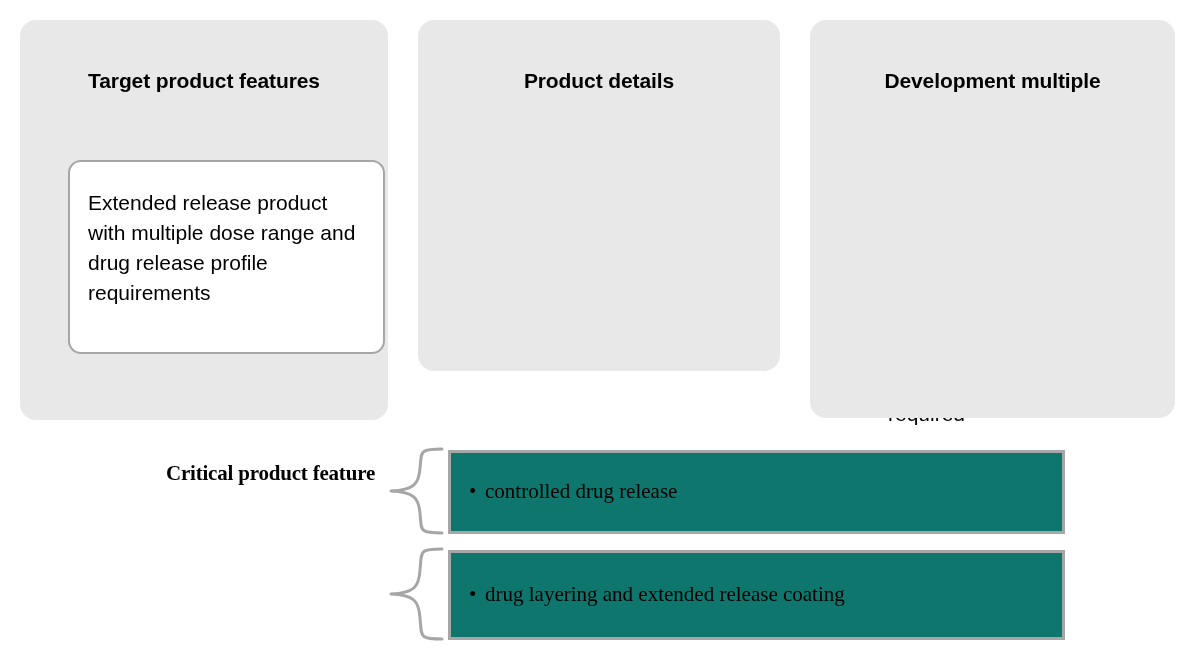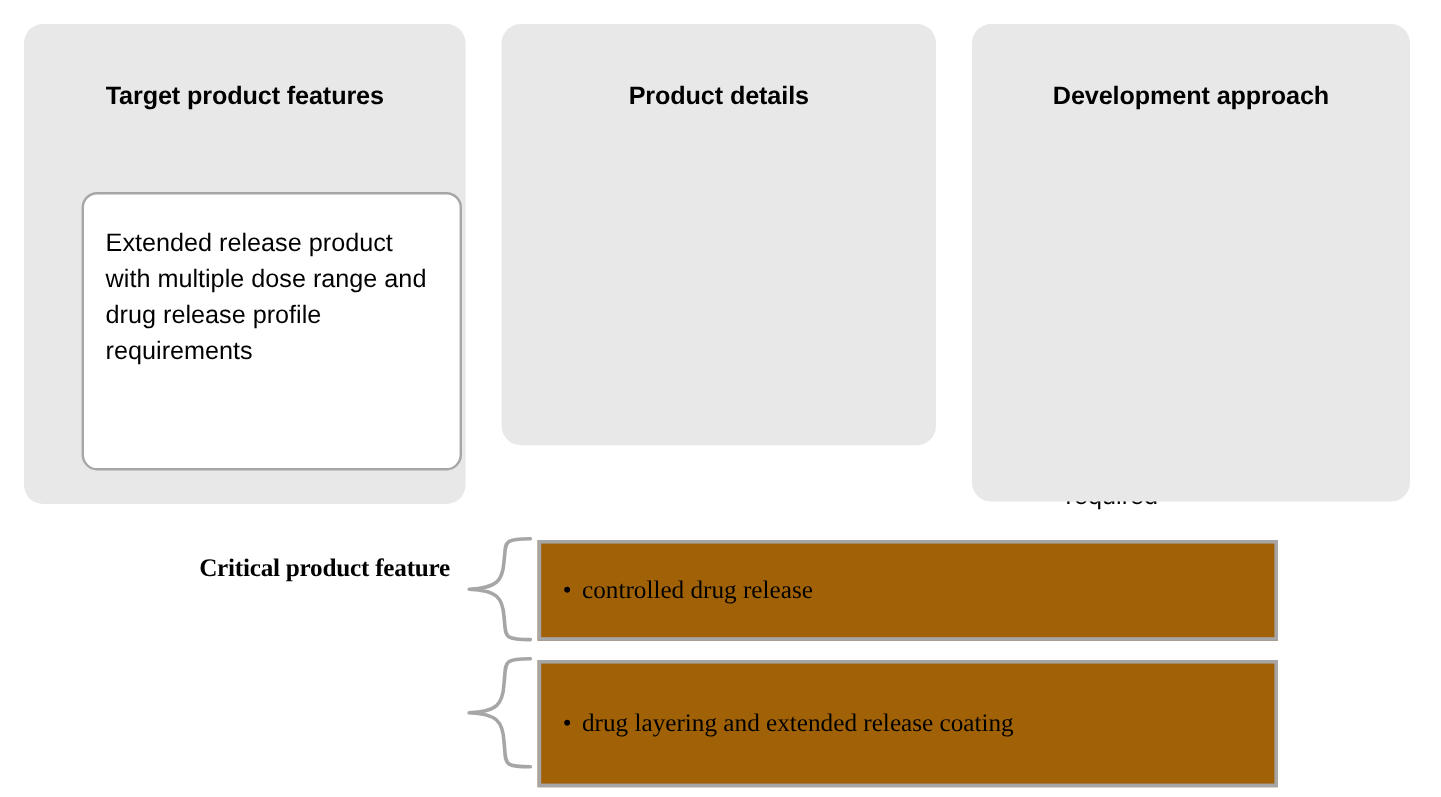--- a/index.html
+++ b/index.html
@@ -50,21 +50,21 @@
     font-size: 21px;
     line-height: 30px;
     color: #000;
   }
   .card .card-text {
     display: block;
     white-space: pre-line;
   }
 
   
-  #card-0-0 { left: 48px; top: 140px; width: 317px; height: 232px; padding: 26px 18px 0 18px; }
+  #card-0-0 { left: 48px; top: 140px; width: 317px; height: 194px; padding: 26px 18px 0 18px; }
 
   
   #card-1-0 { left: 452px; top: 140px; width: 293px; height: 119px; padding: 27px 16px 0 16px; }
   #card-1-1 { left: 452px; top: 275px; width: 293px; height: 122px; padding: 12px 16px 0 16px; }
 
   
   .brace-row {
     position: absolute;
     left: 0;
     width: 1201px;
@@ -91,27 +91,27 @@
     position: absolute;
     left: 388px;
     width: 56px;
   }
   #brace-row-0 .brace { top: -2px; height: 90px; }
   #brace-row-1 .brace { top: -2px; height: 96px; }
 
   .bullet-box {
     position: absolute;
     left: 448px;
-    background: #a16207;
+    background: #0f766e;
     border: 3px solid #A6A6A6;
     box-sizing: border-box;
     width: 617px;
   }
   #brace-row-0 .bullet-box { top: 2px; height: 84px; }
-  #brace-row-1 .bullet-box { top: 2px; height: 106px; padding-left: 12px; }
+  #brace-row-1 .bullet-box { top: 2px; height: 90px; padding-left: 12px; }
 
   .bullet-line {
     position: absolute;
     left: 18px;
     right: 12px;
     top: 50%;
     transform: translateY(-52%);
     font-size: 21px;
     line-height: 28px;
     color: #000;
@@ -135,21 +135,21 @@
   <div class="panel-title">Product details</div>
   <div class="card" id="card-1-0">
     <span class="card-text">High dose, water soluble drug</span>
   </div>
   <div class="card" id="card-1-1">
     <span class="card-text">Given the clinical stage of product, a simple yet scalable process was required</span>
   </div>
 </div>
 
 <div class="panel" id="panel-2">
-  <div class="panel-title">Development approach</div>
+  <div class="panel-title">Development multiple</div>
 
 </div>
 
 <div class="brace-row" id="brace-row-0">
   <div class="row-label">Critical product feature</div>
 
   <svg class="brace" viewBox="0 0 56 90" preserveAspectRatio="none">
     <path d="M54 3 C 30 3, 34 6, 32 22 C 31 38, 26 44, 3 45 C 26 46, 31 52, 32 68 C 34 84, 30 87, 54 87" fill="none" stroke="#A6A6A6" stroke-width="3" stroke-linecap="round" stroke-linejoin="round"></path>
   </svg>
 

